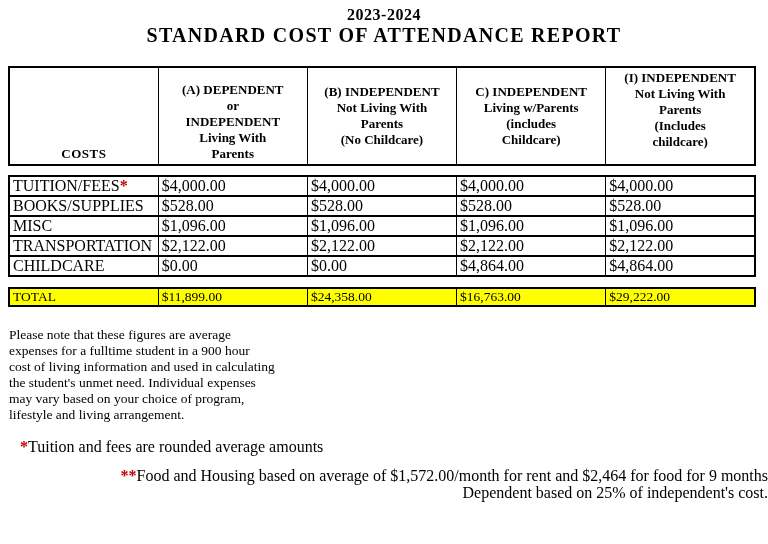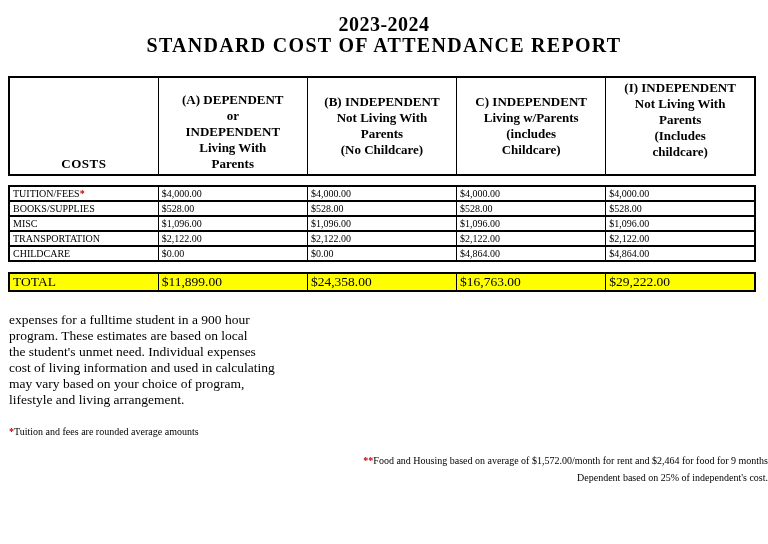--- a/index.html
+++ b/index.html
@@ -3,51 +3,51 @@
 <meta charset="utf-8">
 <style>
   :root { --highlight:#ffff00; --mark:#c00000; }
   * { box-sizing: border-box; }
   html,body { margin:0; padding:0; }
   body {
     width:768px; height:544px; background:#ffffff; color:#000;
     font-family:"Liberation Serif", serif; overflow:hidden;
   }
   .title-block { text-align:center; padding-top:5px; font-weight:bold; }
-  .title-year { font-size:20px; line-height:19px; letter-spacing:0.5px;margin-top:10px; }
+  .title-year { font-size:16px; line-height:19px; letter-spacing:0.5px; }
   .title-heading { font-size:20px; line-height:19px; letter-spacing:1.3px; margin-top:2px; }
 
   table { border-collapse:collapse; table-layout:fixed; width:748px; margin-left:8px; }
   col { width:20%; }
 
   .header-table { margin-top:21px; height:100px; border:2px solid #000; }
   .header-table td {
     border:1px solid #000; text-align:center; font-weight:bold;
     font-size:13px; line-height:16px; padding:2px 1px;
   }
   .va-bottom { vertical-align:bottom; }
   .va-middle { vertical-align:middle; }
   .va-top    { vertical-align:top; }
   .costs-cell { font-size:14px; letter-spacing:0.5px; padding-bottom:3px; }
 
   .data-table { margin-top:9px; border:2px solid #000; }
   .data-table td {
     border:1px solid #000; border-top-width:2px; border-bottom-width:2px;
-    font-size:10px; height:15px; padding:0 4px 0 3px; overflow:hidden; white-space:nowrap;
+    font-size:16px; height:15px; padding:0 4px 0 3px; overflow:hidden; white-space:nowrap;
   }
   .total-table { margin-top:10px; border:2px solid #000; }
   .total-table td {
     border:1px solid #000; background:var(--highlight);
     font-size:13.5px; height:15px; padding:0 4px 0 3px; white-space:nowrap;
   }
   td.val { }
   .red { color:var(--mark); font-weight:bold; }
 
   .note-block { margin:20px 0 0 9px; font-size:13.5px; line-height:16px; }
-  .footnote { margin-left:9px; font-size:10px; line-height:17px; }
+  .footnote { margin-left:20px; font-size:16px; line-height:17px; }
   .footnote-1 { margin-top:15px; }
   .footnote-2 { margin-top:12px;text-align:right; }
 </style>
 </head>
 <body>
 
 <div>
 
   <div class="title-block">
     <div class="title-year">2023-2024</div>
@@ -157,24 +157,24 @@
       <td>TOTAL</td>
       <td class="val">$11,899.00</td>
       <td class="val">$24,358.00</td>
       <td class="val">$16,763.00</td>
       <td class="val">$29,222.00</td>
     </tr>
   </tbody>
     </table>
 
   <div class="note-block">
+    <div>Please note that these figures are average</div>
     <div>expenses for a fulltime student in a 900 hour</div>
-    <div>program. These estimates are based on local</div>
+    <div>cost of living information and used in calculating</div>
     <div>the student's unmet need. Individual expenses</div>
-    <div>cost of living information and used in calculating</div>
     <div>may vary based on your choice of program,</div>
     <div>lifestyle and living arrangement.</div>
   </div>
 
   <div class="footnote footnote-1">
     <span class="red">*</span><span>Tuition and fees are rounded average amounts</span>
   </div>
 
   <div class="footnote footnote-2">
     <div>

